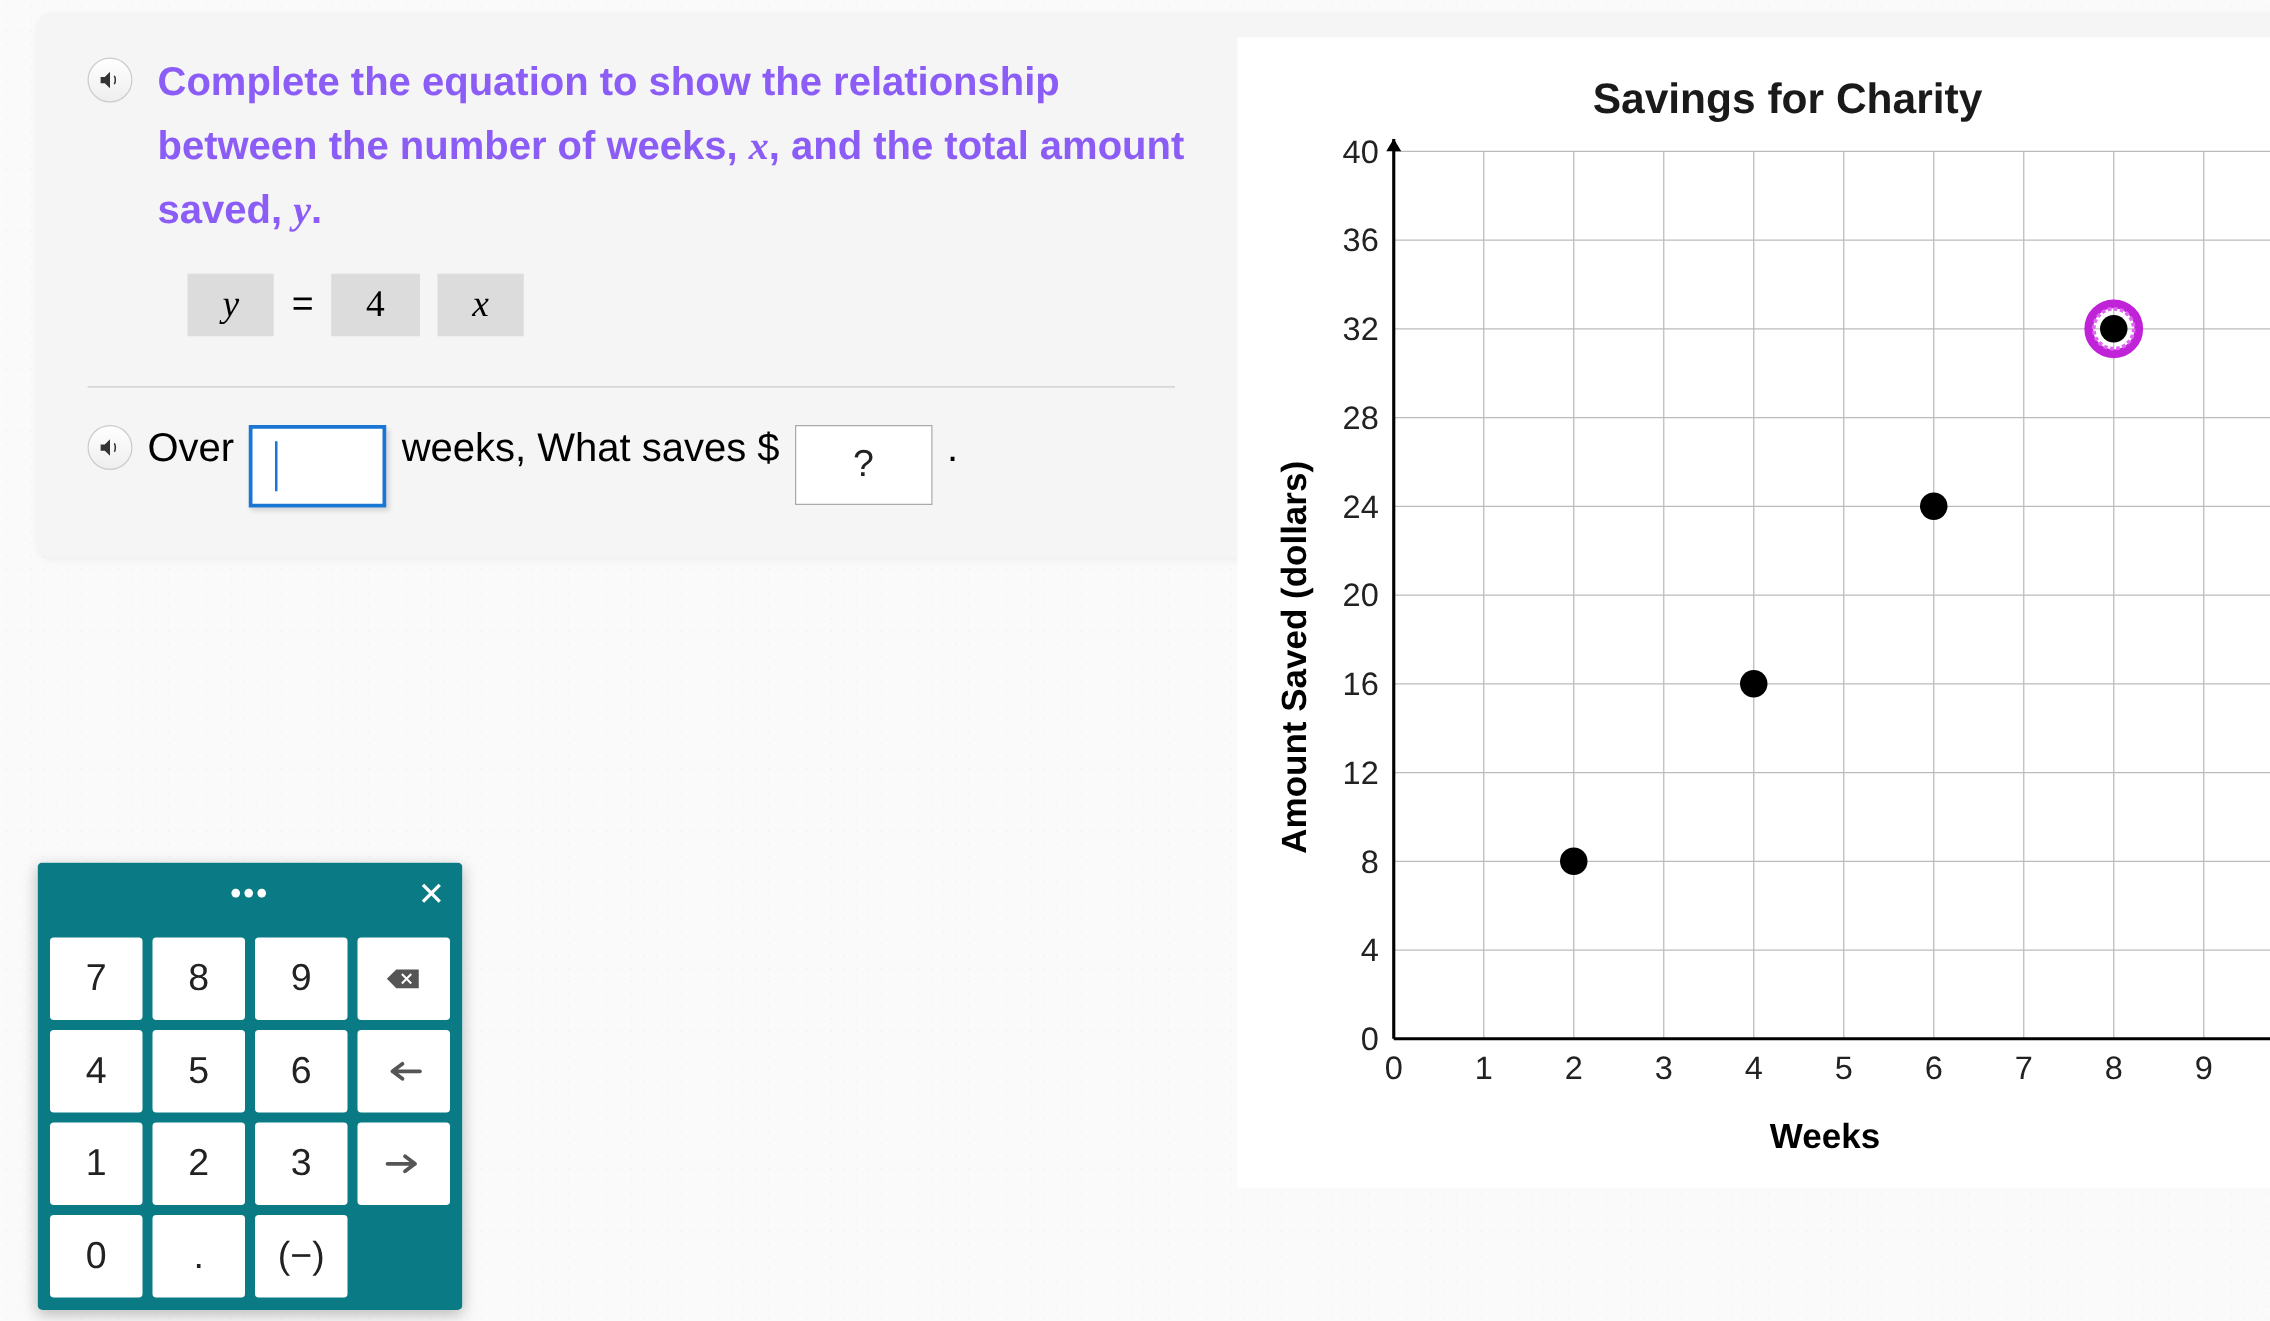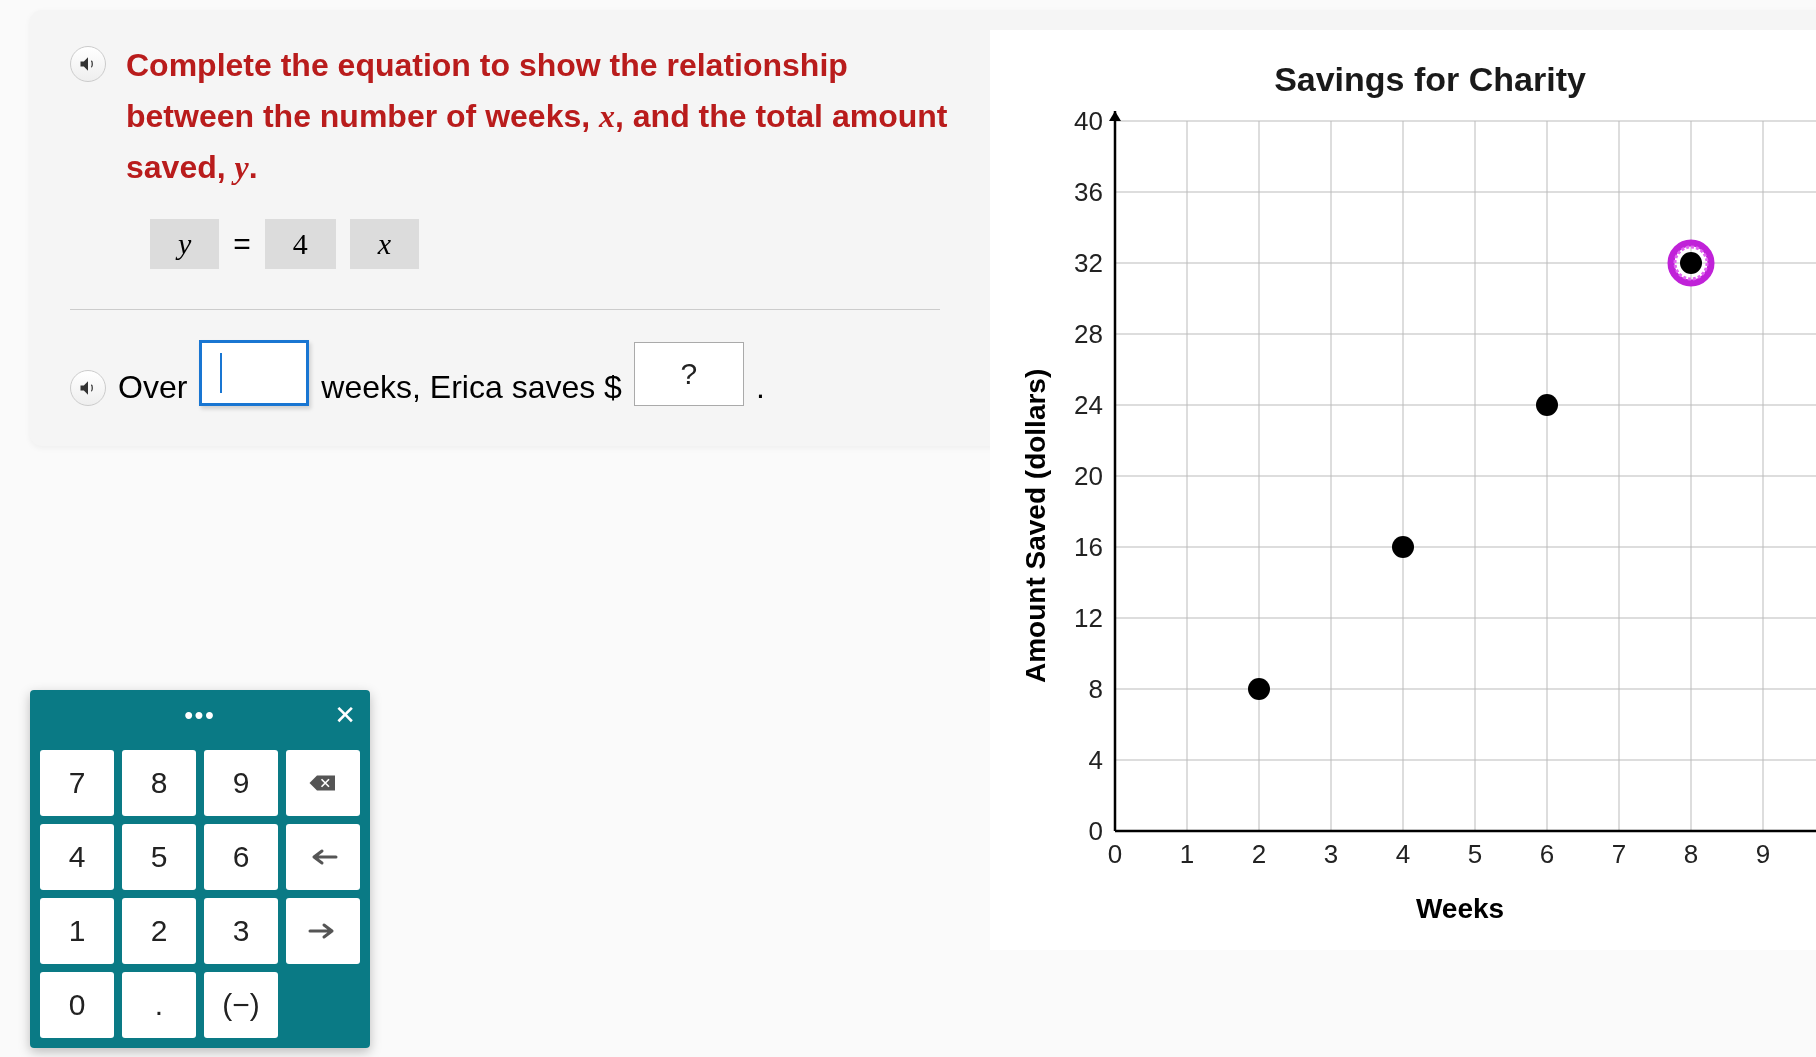--- a/index.html
+++ b/index.html
@@ -42,21 +42,21 @@
     border: 1px solid #ccc;
     display: flex; align-items: center; justify-content: center;
     margin-right: 20px; margin-top: 6px;
     flex-shrink: 0;
     cursor: pointer;
   }
   .audio-btn svg { width: 20px; height: 20px; }
   .q-text {
     font-size: 32px;
     font-weight: 600;
-    color: #b91c1c;
+    color: #8b5cf6;
     line-height: 1.6;
   }
   .eq-row {
     margin-left: 80px;
     margin-top: 25px;
     display: flex;
     align-items: center;
     gap: 14px;
     font-size: 30px;
   }
@@ -66,21 +66,21 @@
     font-family: "Times New Roman", serif;
     font-style: italic;
     font-size: 30px;
   }
   .eq-eq { font-size: 30px; }
   .hr { border: none; border-top: 1px solid #ccc; margin: 40px 0 30px 0; width: 870px; }
   .fill-row {
     margin-left: 0;
     margin-top: 25px;
     display: flex;
-    align-items: flex-end;
+    align-items: flex-start;
     gap: 12px;
     font-size: 32px;
   }
   .audio-inline {
     width: 36px; height: 36px; border-radius: 50%;
     background: linear-gradient(#fff,#eee);
     border: 1px solid #ccc;
     display: flex; align-items: center; justify-content: center;
     flex-shrink: 0; cursor: pointer;
   }
@@ -206,21 +206,21 @@
       <div class="audio-inline">
         <svg viewBox="0 0 24 24" width="20" height="20">
             <path d="M3 9v6h4l5 5V4L7 9H3z" fill="#333"></path>
             <path d="M16 8c1.5 1 1.5 7 0 8" stroke="#333" stroke-width="1.5" fill="none"></path>
           </svg>
       </div>
       <span>Over</span>
       <div class="blank-active">
         <div class="cursor"></div>
       </div>
-      <span>weeks, Erica saves $</span>
+      <span>weeks, What saves $</span>
       <div class="blank-q">?</div>
       <span>.</span>
     </div>
 
   </div>
 
   <div class="right-col">
     <div class="chart-title">Savings for Charity</div>
     <div class="chart-wrap">
       <div class="ylabel">Amount Saved (dollars)</div>

